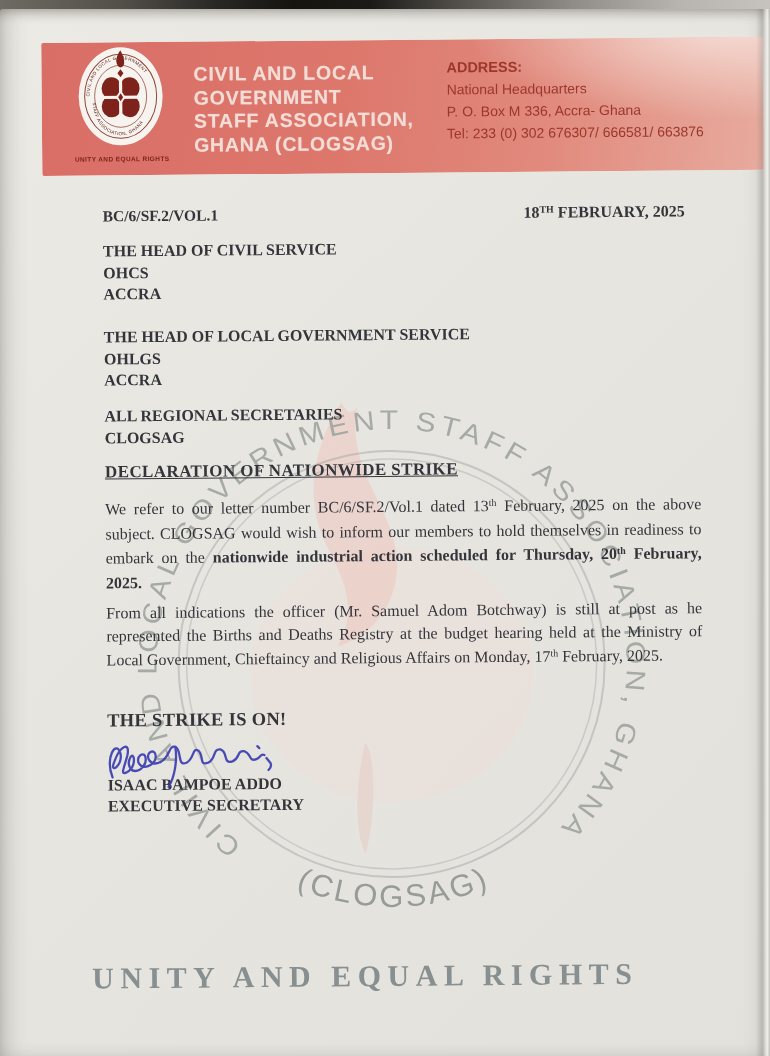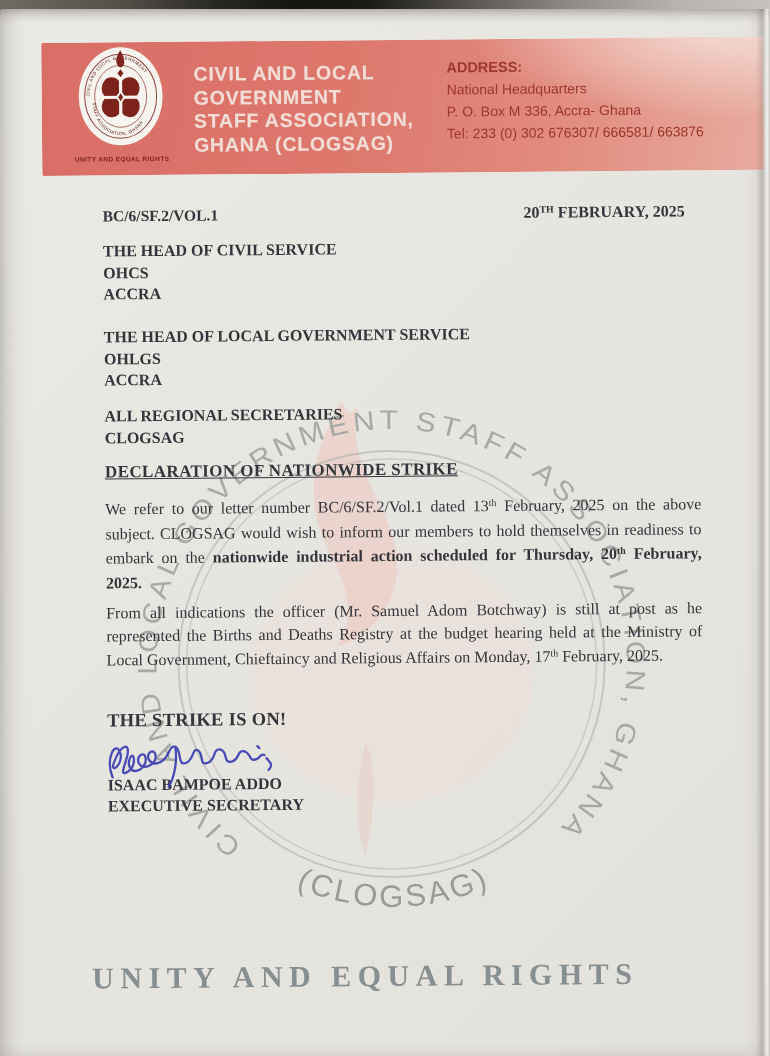--- a/index.html
+++ b/index.html
@@ -130,21 +130,21 @@
         <div class="addr">
           <div class="lbl">ADDRESS:</div>
           <div>National Headquarters</div>
           <div>P. O. Box M 336, Accra- Ghana</div>
           <div>Tel: 233 (0) 302 676307/ 666581/ 663876</div>
         </div>
       </div>
 
       <div class="doc row-ref">
         <span>BC/6/SF.2/VOL.1</span>
-        <span class="date"><span>20</span><span class="sup">TH</span><span> FEBRUARY, 2025</span></span>
+        <span class="date"><span>18</span><span class="sup">TH</span><span> FEBRUARY, 2025</span></span>
       </div>
 
       <div class="doc rec rec1">
         <div>THE HEAD OF CIVIL SERVICE</div>
         <div>OHCS</div>
         <div>ACCRA</div>
       </div>
       <div class="doc rec rec2">
         <div>THE HEAD OF LOCAL GOVERNMENT SERVICE</div>
         <div>OHLGS</div>

